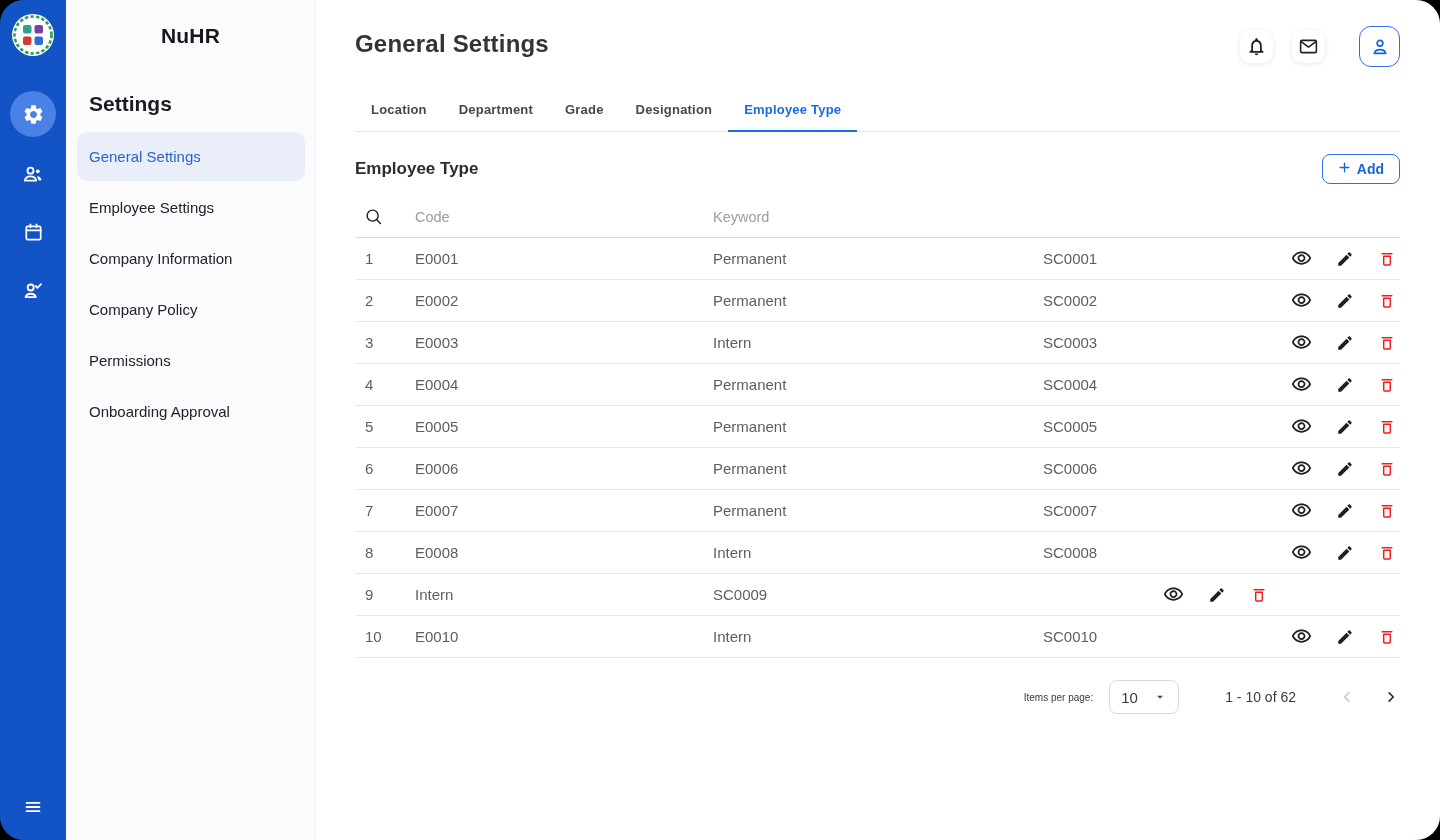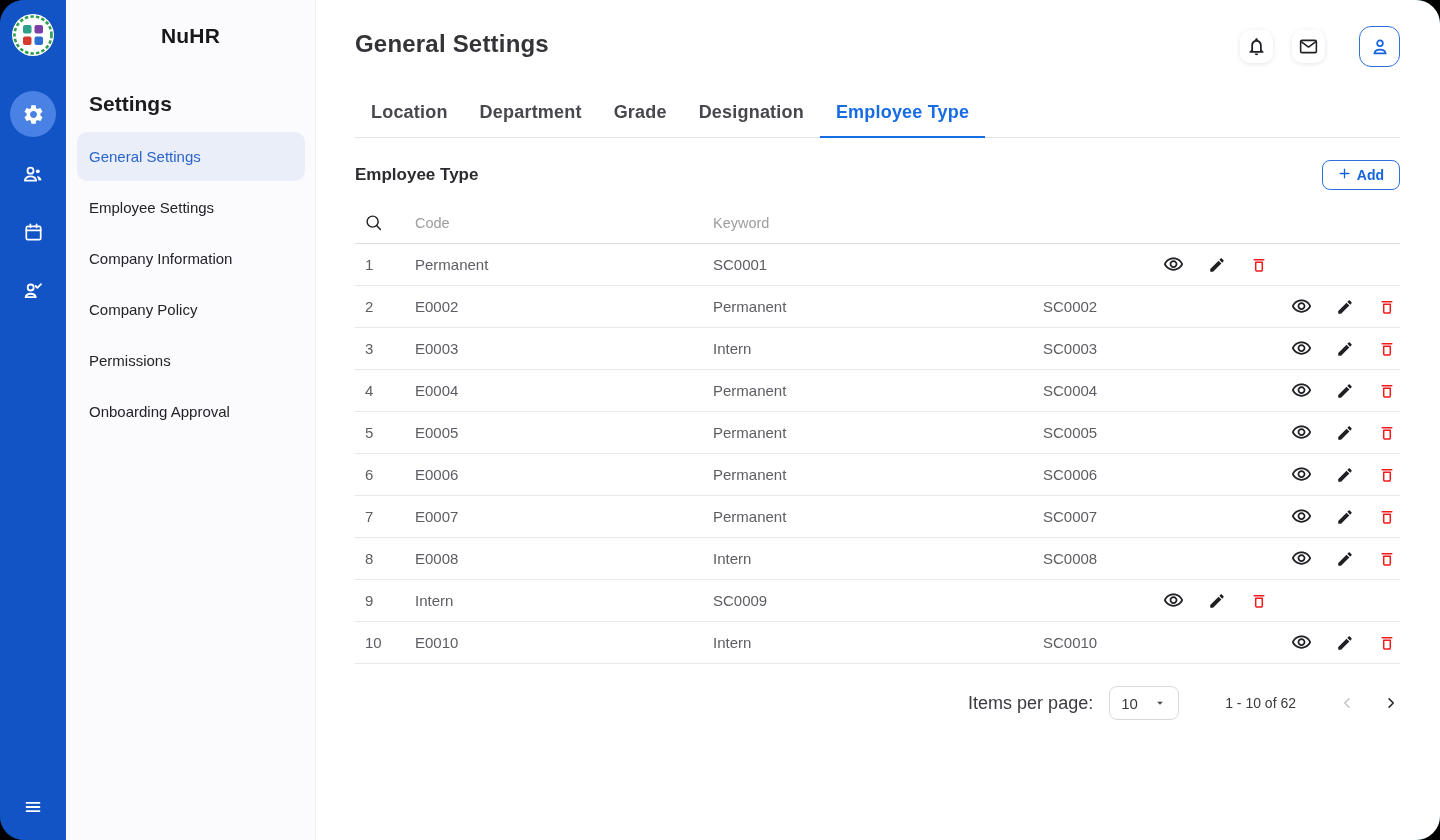--- a/index.html
+++ b/index.html
@@ -25,40 +25,40 @@
   
   .main { position:absolute; left:316px; top:0; right:0; bottom:0; background:#fff; padding:0 40px 0 39px; }
   .page-title { margin-top:30px; font-size:24px; font-weight:700; color:#333338; letter-spacing:.2px; }
 
   .header-actions { position:absolute; top:26px; right:40px; display:flex; align-items:center; }
   .icon-btn { width:33px; height:33px; border-radius:10px; background:#fff; box-shadow:0 1px 5px rgba(0,0,0,.10); display:flex; align-items:center; justify-content:center; cursor:pointer; }
   .icon-btn + .icon-btn { margin-left:19px; }
   .profile-btn { width:41px; height:41px; margin-left:34px; border:1.6px solid #2F6FE0; border-radius:12px; background:#fff; display:flex; align-items:center; justify-content:center; cursor:pointer; }
 
   .tabs { display:flex; margin-top:34px; border-bottom:1px solid #E4E4E6; }
-  .tab { padding:10px 16px 13px; font-size:18px; font-weight:600; color:#47474d; cursor:pointer; margin-bottom:-1px; letter-spacing:.2px; }
+  .tab { padding:10px 16px 13px; font-size:13px; font-weight:600; color:#47474d; cursor:pointer; margin-bottom:-1px; letter-spacing:.2px; }
   .tab.active { color:#176CE4; border-bottom:2.5px solid #176CE4; }
 
   .section-row { display:flex; align-items:center; justify-content:space-between; margin-top:22px; }
   .section-title { font-size:17px; font-weight:700; color:#2b2b30; }
   .add-btn { display:flex; gap:6px; border:1.5px solid #2F6FE0; border-radius:8px; background:#fff; color:#1765DC; font-size:14px; font-weight:600; padding:6px 15px; cursor:pointer; font-family:"Liberation Sans",sans-serif; }
 
   
   .table { margin-top:12px; }
   .trow { display:grid; grid-template-columns:60px 298px 330px 1fr 128px; align-items:center; height:42px; border-bottom:1px solid #E9E9EB; }
   .trow.head { border-bottom:1px solid #DCDCDF; }
   .th { font-size:14.5px; color:#9C9CA1; font-weight:500; }
   .td { font-size:15px; color:#5D5D63; }
   .search-cell { display:flex; align-items:center; }
   .actions { display:flex; align-items:center; justify-content:flex-end; gap:24px; padding-right:4px; }
   .actions .act { cursor:pointer; display:flex; align-items:center; }
 
   
   .pagination { display:flex; align-items:center; justify-content:flex-end; margin-top:22px; }
-  .pp-label { font-size:18px; color:#3a3a40;margin-left:12px; }
+  .pp-label { font-size:10px; color:#3a3a40;margin-left:12px; }
   .pp-select { width:70px; height:34px; margin-left:16px; border:1px solid #DADADE; border-radius:8px; display:flex; align-items:center; justify-content:space-between; padding:0 11px; cursor:pointer; }
   .pp-select span { font-size:15px; color:#3a3a40; }
   .pp-range { font-size:14px; color:#3a3a40; margin-left:46px; }
   .pager { margin-left:42px; cursor:pointer; display:flex; align-items:center; }
   .pager.next { margin-left:26px; }
 </style>
 </head>
 <body>
 
 <div class="window">
@@ -238,20 +238,21 @@
         </div>
         <div class="th">Code</div>
         <div class="th">Keyword</div>
         <div></div>
       </div>
 
       <div>
 
           <div class="trow">
             <div class="td" style="padding-left:10px;">1</div>
+            <div class="td">E0001</div>
             <div class="td">Permanent</div>
             <div class="td">SC0001</div>
             <div class="actions">
               <span class="act">
                 <svg width="21" height="21" viewBox="0 0 24 24" fill="#1f1f24">
                   <path d="M12 6c3.79 0 7.17 2.13 8.82 5.5C19.17 14.87 15.79 17 12 17s-7.17-2.13-8.82-5.5C4.83 8.13 8.21 6 12 6m0-2C7 4 2.73 7.11 1 11.5 2.73 15.89 7 19 12 19s9.27-3.11 11-7.5C21.27 7.11 17 4 12 4zm0 5c1.38 0 2.5 1.12 2.5 2.5S13.38 14 12 14s-2.5-1.12-2.5-2.5S10.62 9 12 9m0-2c-2.48 0-4.5 2.02-4.5 4.5S9.52 16 12 16s4.5-2.02 4.5-4.5S14.48 7 12 7z"></path>
                 </svg>
               </span>
               <span class="act">
                 <svg width="18" height="18" viewBox="0 0 24 24" fill="#1f1f24">

